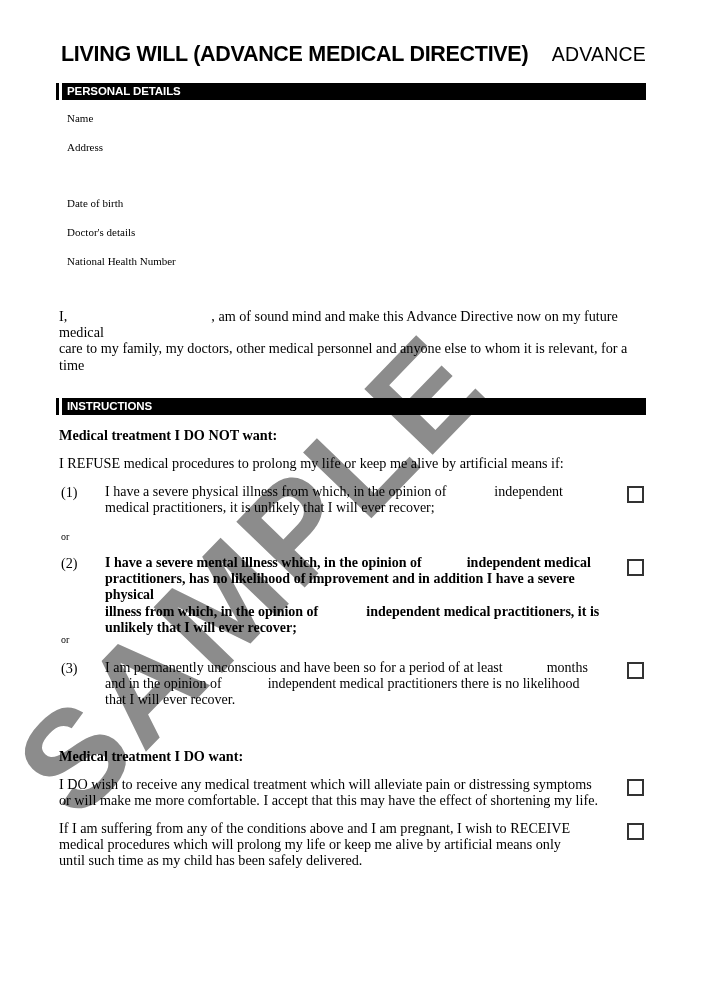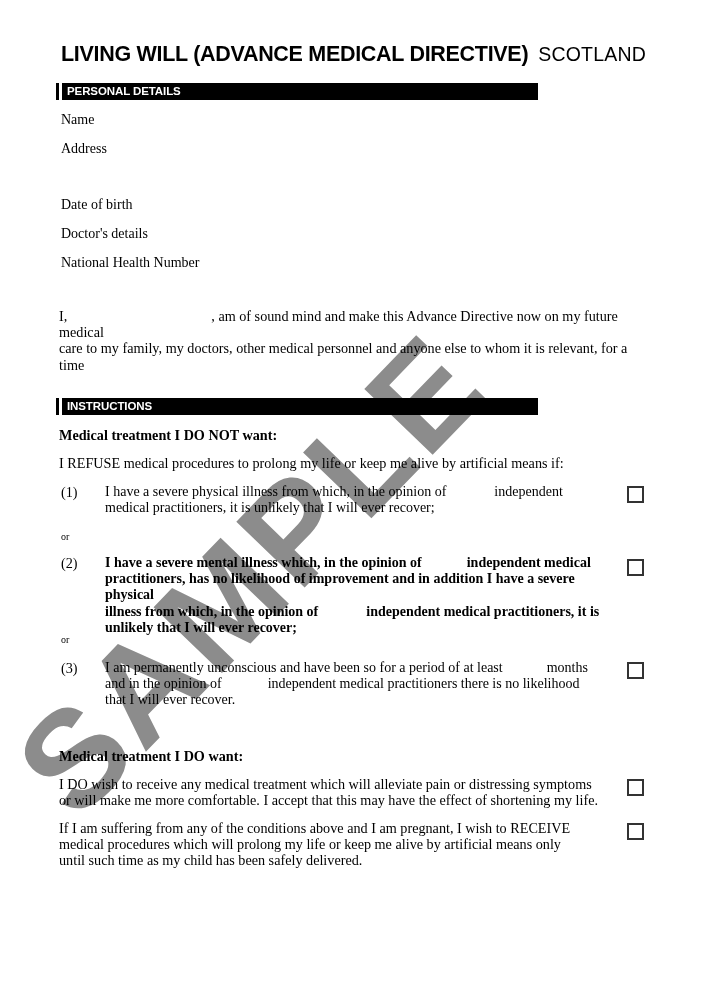--- a/index.html
+++ b/index.html
@@ -78,21 +78,21 @@
     font-size: 19.5px;
     letter-spacing: 0.2px;
     color: #000;
     white-space: nowrap;
   }
 
   
   .section-bar {
     position: absolute;
     left: 56px;
-    width: 482px;
+    width: 590px;
     height: 17px;
     background: #000000;
     display: flex;
     align-items: center;
   }
   .section-bar .tab-gap {
     width: 3px;
     height: 17px;
     background: #ffffff;
     margin-left: 3px;
@@ -105,22 +105,22 @@
     letter-spacing: -0.1px;
     color: #ffffff;
     margin-left: 5px;
     white-space: nowrap;
     line-height: 1;
   }
 
   
   .field-label {
     position: absolute;
-    left: 61px;
-    font-size: 14px;
+    left: 67px;
+    font-size: 11px;
     line-height: 1.1;
     white-space: nowrap;
   }
 
   
   .para {
     position: absolute;
     font-size: 14.2px;
     line-height: 16.2px;
   }
@@ -172,21 +172,21 @@
 <div class="page">
 
   <div class="watermark-layer">
     <div class="watermark-text">SAMPLE</div>
   </div>
 
   <div class="content">
 
     <div class="title-row">
       <div class="doc-title">LIVING WILL (ADVANCE MEDICAL DIRECTIVE)</div>
-      <div class="doc-region">SCOTLAND</div>
+      <div class="doc-region">ADVANCE</div>
     </div>
 
     <div class="section-bar" style="top:83px;">
       <div class="tab-gap"></div>
       <div class="bar-label">PERSONAL DETAILS</div>
     </div>
 
     <div class="field-label" style="top:112px;">Name</div>
     <div class="field-label" style="top:141px;">Address</div>
     <div class="field-label" style="top:197px;">Date of birth</div>

